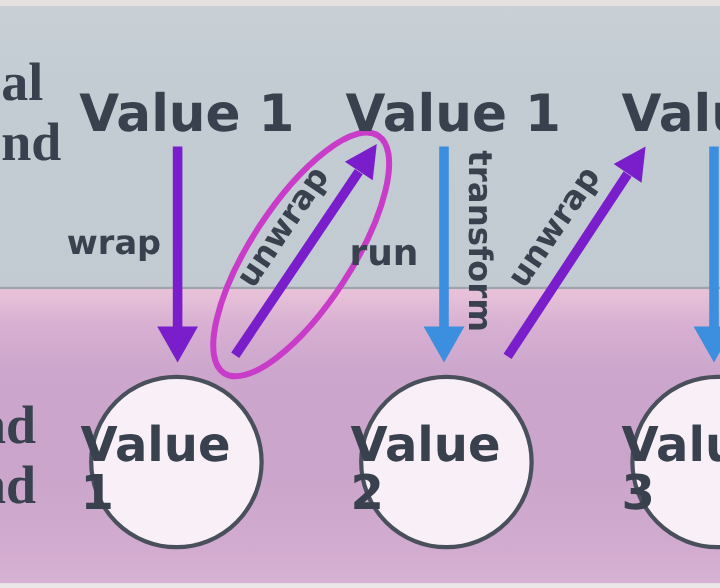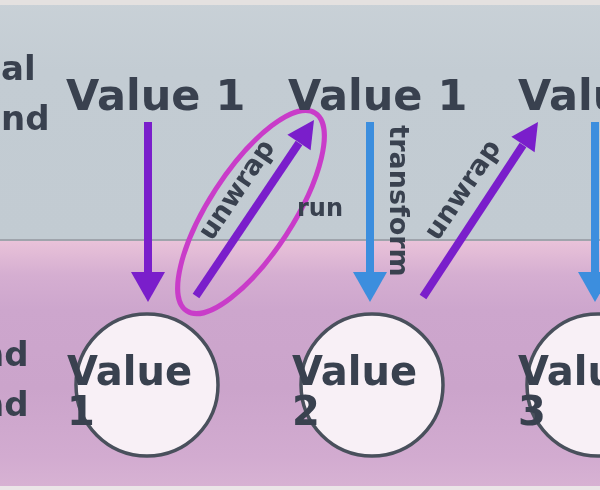--- a/index.html
+++ b/index.html
@@ -38,30 +38,30 @@
   .highlight-ellipse { fill: none; stroke: #c93cc9; stroke-width: 5; }
   .value-circle      { fill: #f8f0f6; stroke: #49505c; stroke-width: 3.5; }
   
   .lbl {
     position: absolute;
     color: #39414f;
     font-weight: bold;
     white-space: nowrap;
     -webkit-user-select: none; user-select: none;
   }
-  .edge-label { font-size: 34px; line-height: 50px; }
+  .edge-label { font-size: 45px; line-height: 50px; font-family: Liberation Serif, serif; }
   .edge-label-top    { left: 1px;  top: 43px; }
   .edge-label-bottom { left: -20px; top: 329px; }
   .value-top { font-size: 43px; width: 160px; text-align: center; top: 70px; }
   .value-top-1 { left: 66px;  }
   .value-top-2 { left: 288px; }
   .value-top-3 { left: 518px; }
   .op-label { font-size: 28px; }
   .op-wrap { left: 35px;  top: 186px; width: 120px; text-align: center; }
-  .op-run  { left: 260px; top: 194px; width: 120px; text-align: center; font-size: 24px; }
+  .op-run  { left: 260px; top: 194px; width: 120px; text-align: center; font-size: 30px; }
   .op-transform {
     left: 318px; top: 184px; width: 160px; height: 34px; text-align: center;
     font-size: 27px; transform: rotate(90deg);
   }
   .op-unwrap {
     width: 140px; height: 34px; text-align: center; font-size: 27px;
     transform: rotate(-56deg);
   }
   .op-unwrap-1 { left: 167px; top: 173px; }
   .op-unwrap-2 { left: 393px; top: 173px; }
@@ -122,20 +122,21 @@
   </div>
   <div class="lbl edge-label edge-label-bottom">
     <div>nd</div>
     <div>nd</div>
   </div>
 
   <div class="lbl value-top value-top-1">Value 1</div>
   <div class="lbl value-top value-top-2">Value 1</div>
   <div class="lbl value-top value-top-3">Value 1</div>
 
+  <div class="lbl op-label op-wrap">wrap</div>
   <div class="lbl op-label op-unwrap op-unwrap-1">unwrap</div>
   <div class="lbl op-label op-run">run</div>
   <div class="lbl op-label op-transform">transform</div>
   <div class="lbl op-label op-unwrap op-unwrap-2">unwrap</div>
 
   <div class="lbl circle-label circle-label-1">
     <div>Value</div>
     <div>1</div>
   </div>
   <div class="lbl circle-label circle-label-2">

